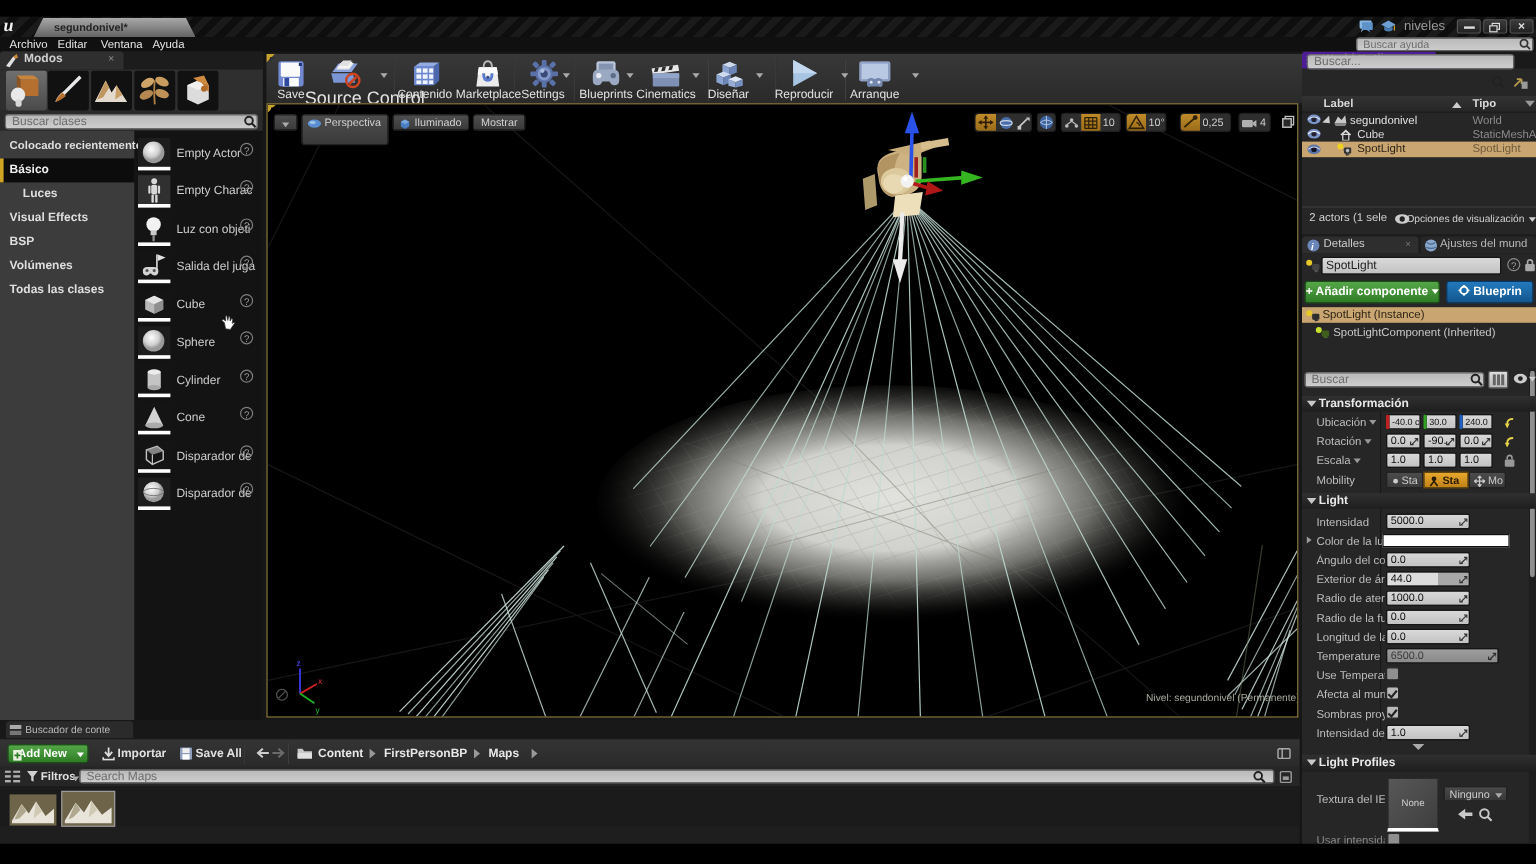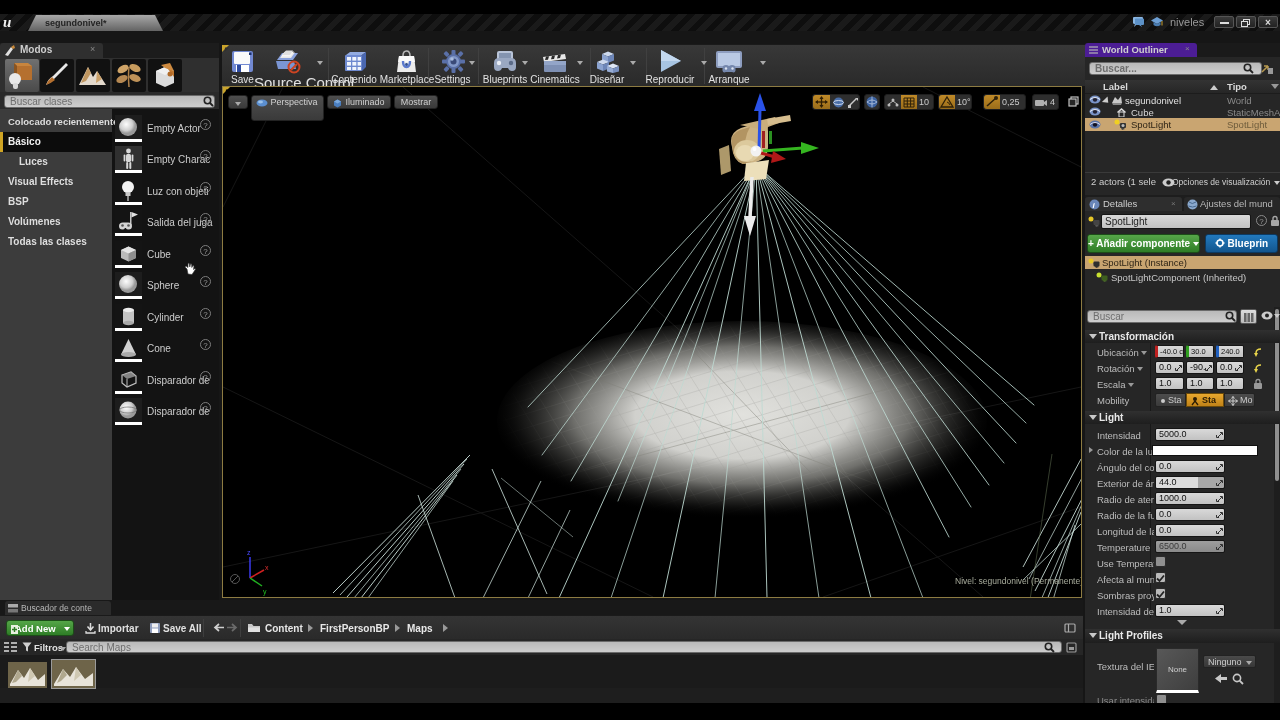--- a/index.html
+++ b/index.html
@@ -44,20 +44,33 @@
       <div class="abs" style="left:1214px;top:2px;width:20px;height:12px;background:linear-gradient(#3a3a3a,#222);border:1px solid #555;border-radius:2px;">
           <div style="position:absolute;left:5px;top:5px;width:9px;height:2px;background:#ddd;"></div>
         </div>
       <div class="abs" style="left:1236px;top:2px;width:20px;height:12px;background:linear-gradient(#3a3a3a,#222);border:1px solid #555;border-radius:2px;">
           <div style="position:absolute;left:6px;top:2px;width:7px;height:6px;border:1px solid #ddd;"></div>
           <div style="position:absolute;left:4px;top:4px;width:7px;height:6px;border:1px solid #ddd;background:#2e2e2e;"></div>
         </div>
       <div class="abs" style="left:1258px;top:2px;width:20px;height:12px;background:linear-gradient(#3a3a3a,#222);border:1px solid #555;border-radius:2px;color:#ddd;font-size:10px;line-height:11px;text-align:center;font-weight:bold;">×</div>
     </div>
 
+    <div class="abs" id="menubar" style="left:0;top:17px;width:1280px;height:12px;background:#101010;">
+      <span class="abs txt" style="left:8px;top:1px;color:#e4e4e4;font-size:9.5px;">Archivo</span>
+      <span class="abs txt" style="left:48px;top:1px;color:#e4e4e4;font-size:9.5px;">Editar</span>
+      <span class="abs txt" style="left:84px;top:1px;color:#e4e4e4;font-size:9.5px;">Ventana</span>
+      <span class="abs txt" style="left:127px;top:1px;color:#e4e4e4;font-size:9.5px;">Ayuda</span>
+      <div class="searchbox" style="left:1130px;top:0px;width:148px;height:12px;line-height:11px;font-size:9px;">Buscar ayuda</div>
+      <div class="mag" style="left:1266px;top:1px;">
+          <svg width="10" height="10">
+            <circle cx="4" cy="4" r="3" fill="none" stroke="#333" stroke-width="1.5"></circle>
+            <line x1="6.5" y1="6.5" x2="9" y2="9" stroke="#333" stroke-width="1.5"></line>
+          </svg>
+        </div>
+    </div>
 
     <div class="abs" id="leftpanel" style="left:0;top:29px;width:219px;height:557px;background:#2a2a2a;">
 
       <div class="abs" style="left:0;top:0;width:219px;height:15px;background:#1c1c1c;"></div>
       <div class="abs" style="left:0;top:0;width:103px;height:15px;background:#2f2f2f;border-radius:3px 3px 0 0;">
         <svg class="abs" style="left:3px;top:1px;" width="14" height="13">
             <path d="M2 11 L8 3 L10 5 L5 12 Z" fill="#e0e0e0"></path>
             <path d="M8 3 L11 1 L12 4 L10 5 Z" fill="#c98a3a"></path>
           </svg>
         <span class="abs" style="left:20px;top:1px;font-size:10px;font-weight:bold;color:#cfcfcf;">Modos</span>
@@ -629,21 +642,21 @@
         <svg class="abs" style="left:3px;top:2px;" width="11" height="10">
             <g stroke="#b8b8b8" stroke-width="1.2">
               <line x1="1" y1="2" x2="10" y2="2"></line>
               <line x1="1" y1="5" x2="10" y2="5"></line>
               <line x1="1" y1="8" x2="10" y2="8"></line>
             </g>
           </svg>
         <span class="abs" style="left:17px;top:1px;font-size:9.5px;font-weight:bold;color:#cfcfcf;">World Outliner</span>
         <span class="abs" style="left:100px;top:1px;font-size:8px;color:#888;">×</span>
       </div>
-      <div class="searchbox" style="left:4px;top:19px;width:173px;height:13px;line-height:12px;font-weight:bold;">Buscar...</div>
+      <div class="searchbox" style="left:4px;top:2px;width:173px;height:13px;line-height:12px;">Buscar...</div>
       <div class="mag" style="left:158px;top:20px;">
           <svg width="11" height="11">
             <circle cx="4.5" cy="4.5" r="3.2" fill="none" stroke="#222" stroke-width="1.6"></circle>
             <line x1="7" y1="7" x2="10" y2="10" stroke="#222" stroke-width="1.8"></line>
           </svg>
         </div>
       <svg class="abs" style="left:175px;top:19px;" width="14" height="13">
           <path d="M2 10 L8 4 M8 4 L8 8 M8 4 L4 4" stroke="#b89a50" stroke-width="1.5" fill="none"></path>
           <rect x="8" y="6" width="5" height="6" fill="#999"></rect>
         </svg>
@@ -852,21 +865,21 @@
             </svg></div>
         <span class="plabel" style="left:12px;top:467px;">Radio de la fue</span>
         <div class="pfield" style="left:70px;top:465px;width:70px;">0.0<svg class="spin" width="7" height="8">
               <path d="M1 7 L6 2 M4 1.5 L6.5 1.5 L6.5 4 M3 6.5 L0.5 6.5 L0.5 4" stroke="#333" stroke-width="1" fill="none"></path>
             </svg></div>
         <span class="plabel" style="left:12px;top:483px;">Longitud de la f</span>
         <div class="pfield" style="left:70px;top:481px;width:70px;">0.0<svg class="spin" width="7" height="8">
               <path d="M1 7 L6 2 M4 1.5 L6.5 1.5 L6.5 4 M3 6.5 L0.5 6.5 L0.5 4" stroke="#333" stroke-width="1" fill="none"></path>
             </svg></div>
         <span class="plabel" style="left:12px;top:499px;">Temperature</span>
-        <div class="pfield" style="left:70px;top:497px;width:70px;background:linear-gradient(#9e9e9e,#8a8a8a);color:#3a3a3a;">6500.0<svg class="spin" width="7" height="8">
+        <div class="pfield" style="left:70px;top:497px;width:94px;background:linear-gradient(#9e9e9e,#8a8a8a);color:#3a3a3a;">6500.0<svg class="spin" width="7" height="8">
               <path d="M1 7 L6 2 M4 1.5 L6.5 1.5 L6.5 4 M3 6.5 L0.5 6.5 L0.5 4" stroke="#333" stroke-width="1" fill="none"></path>
             </svg></div>
         <span class="plabel" style="left:12px;top:515px;">Use Temperatu</span>
         <div class="chk off" style="left:70px;top:513px;"></div>
         <span class="plabel" style="left:12px;top:531px;">Afecta al mund</span>
         <div class="chk" style="left:70px;top:529px;"><svg width="9" height="9" style="margin-top:1px;">
               <path d="M1 4.5 L3.5 7 L8 1.5" fill="none" stroke="#222" stroke-width="1.8"></path>
             </svg></div>
         <span class="plabel" style="left:12px;top:547px;">Sombras proye</span>
         <div class="chk" style="left:70px;top:545px;"><svg width="9" height="9" style="margin-top:1px;">

